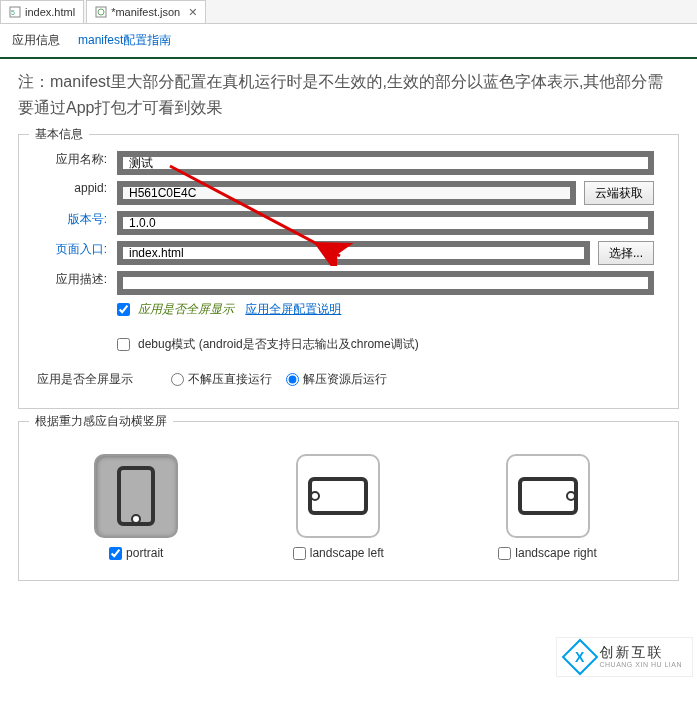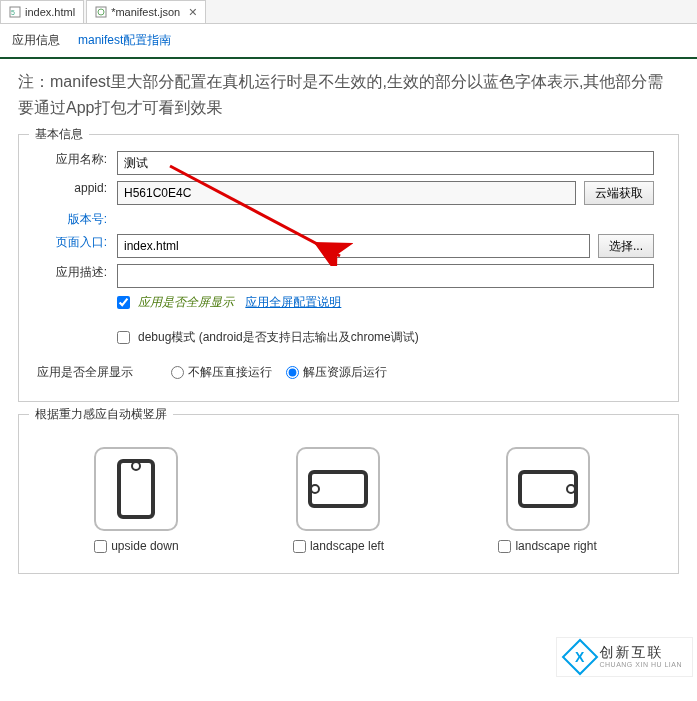--- a/index.html
+++ b/index.html
@@ -15,21 +15,21 @@
 .sub-tab.link { color: #0066cc; }
 
 .note { padding: 10px 18px; color: #555; font-size: 16px; line-height: 1.6; }
 
 .fieldset { border: 1px solid #ccc; margin: 4px 18px 12px 18px; padding: 16px 24px 20px 18px; position: relative; }
 .legend { position: absolute; top: -9px; left: 10px; background: #fff; padding: 0 6px; font-size: 12px; }
 
 .form-row { display: flex; align-items: flex-start; margin-bottom: 6px; }
 .form-row label { width: 70px; text-align: right; margin-right: 10px; color: #333; }
 .form-row label.blue { color: #0066cc; }
-.form-row .input { flex: 1; height: 24px; border: 1px solid #737373; padding: 2px 6px; font-size: 12px; background: #fff; }
+.form-row .input { flex: 1; height: 24px; border: 6px solid #737373; padding: 2px 6px; font-size: 12px; background: #fff; }
 .form-row .readonly { background: #f8f8f8; }
 .form-row .btn { height: 24px; padding: 0 10px; margin-left: 8px; border: 1px solid #999; background: linear-gradient(#fafafa,#e6e6e6); font-size: 12px; cursor: pointer; }
 
 .check-row { display: flex; align-items: center; margin-left: 80px; margin-bottom: 18px; gap: 4px; }
 .check-row .blue-link { color: #4d7c0f; font-style: italic; }
 .check-row .blue-ul { color: #0066cc; text-decoration: underline; }
 .check-row input[type=checkbox] { margin-right: 4px; }
 
 .radio-row { display: flex; align-items: center; margin-left: 0px; gap: 14px; }
 .radio-row .rlabel { width: 120px; }
@@ -99,20 +99,21 @@
   </div>
 
   <div class="form-row">
     <label>appid:</label>
     <input class="input readonly" value="H561C0E4C" style="">
     <button class="btn">云端获取</button>
   </div>
 
   <div class="form-row">
     <label class="blue">版本号:</label>
+    <input class="input" value="1.0.0" style="">
   </div>
 
   <div class="form-row">
     <label class="blue">页面入口:</label>
     <input class="input" value="index.html" style="">
     <button class="btn">选择...</button>
   </div>
 
   <div class="form-row">
     <label>应用描述:</label>
@@ -141,28 +142,28 @@
       <input type="radio" name="res" checked="" style="">
       <span>解压资源后运行</span>
     </label>
   </div>
 </div>
 
 <div class="fieldset">
   <div class="legend">根据重力感应自动横竖屏</div>
   <div class="orient-grid">
     <div class="orient-item">
-      <div class="orient-icon">
-        <div class="phone-portrait phone-upside">
+      <div class="orient-icon selected">
+        <div class="phone-portrait">
             <div class="screen"></div>
           </div>
       </div>
       <label class="orient-check">
-        <input type="checkbox" style="">
-        <span>upside down</span>
+        <input type="checkbox" checked="" style="">
+        <span>portrait</span>
       </label>
     </div>
     <div class="orient-item">
       <div class="orient-icon">
         <div class="phone-landscape left"></div>
       </div>
       <label class="orient-check">
         <input type="checkbox" style="">
         <span>landscape left</span>
       </label>

